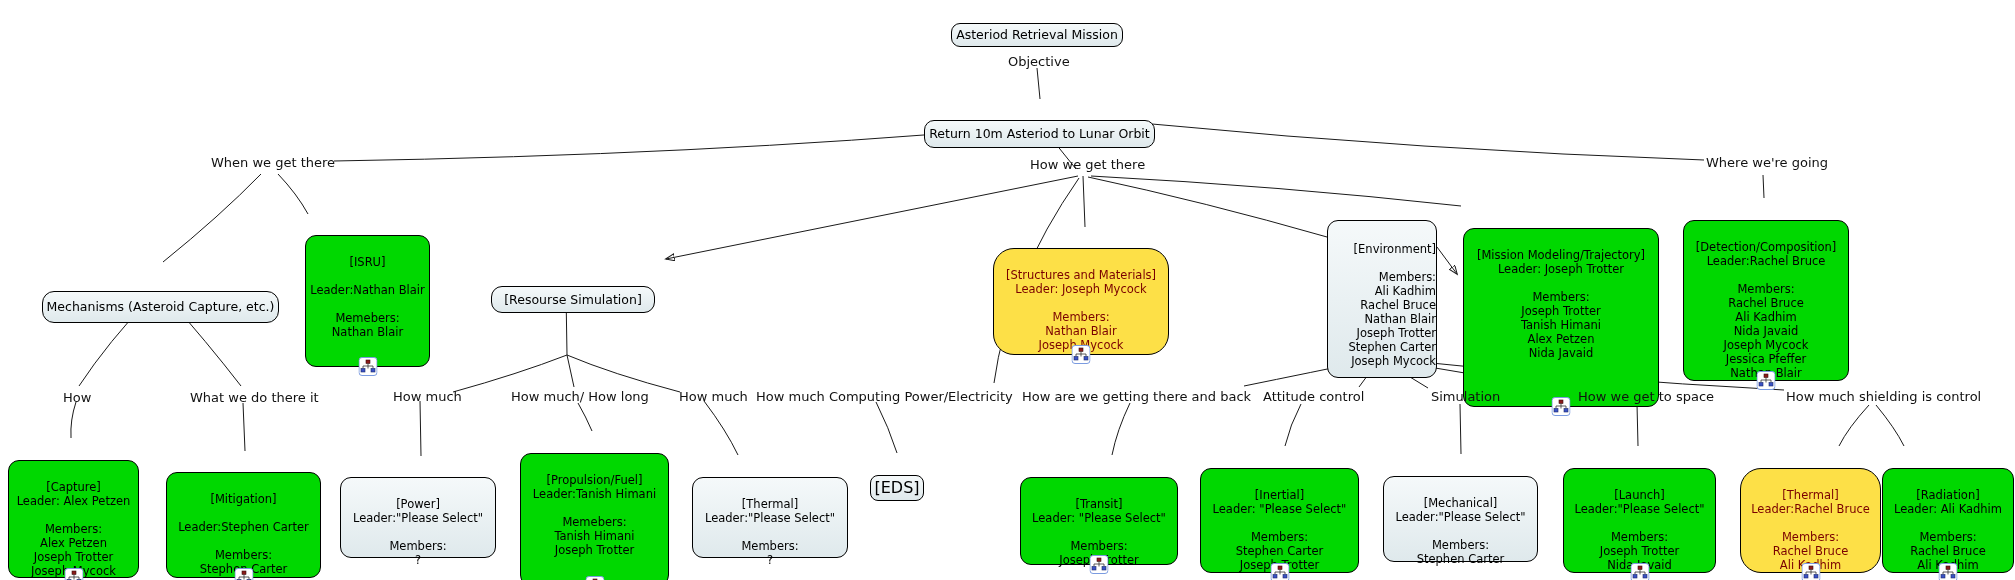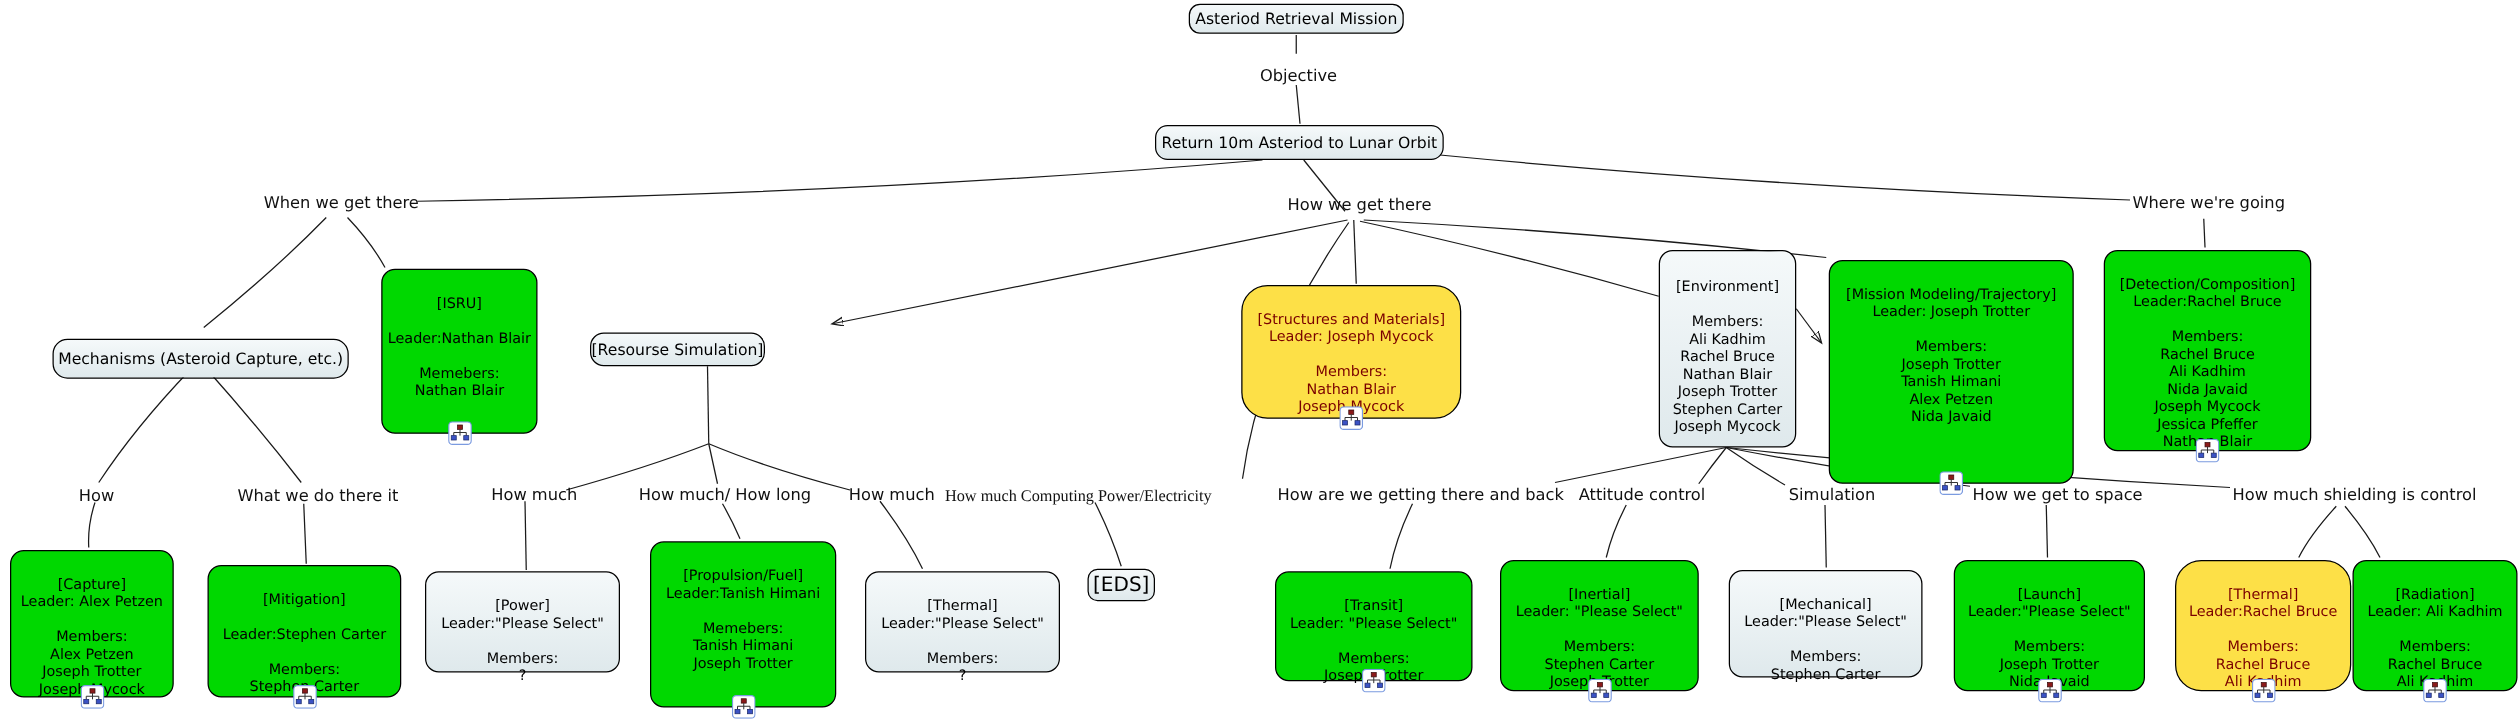--- a/index.html
+++ b/index.html
@@ -2,21 +2,21 @@
 <html><head>
 <meta charset="utf-8">
 <style>
   html,body{margin:0;padding:0;background:#fff;}
   #canvas{position:relative;width:2015px;height:580px;background:#fff;overflow:hidden;
           font-family:"DejaVu Sans","Liberation Sans",sans-serif;}
   #edges{position:absolute;left:0;top:0;pointer-events:none;}
   #edges path{fill:none;stroke:#1a1a1a;stroke-width:1;}
   .node{position:absolute;box-sizing:border-box;border:1px solid #000;border-radius:11px;
         text-align:center;font-size:11.5px;line-height:14px;color:#000;
-        white-space:pre-line;padding-top:5px;}
+        white-space:pre-line;padding-top:5px;margin-top:20px;}
   .bubble{background:linear-gradient(#f5f9fa,#dfe9ec);}
   .green{background:#00d800;}
   .red{background:#fde047;color:#7a0000;border-radius:21px;}
   .single{display:flex;align-items:center;justify-content:center;white-space:nowrap;
           font-size:12.5px;padding-top:0;}
   .label{position:absolute;font-size:13px;color:#111;white-space:nowrap;}
   .attach-icon{position:absolute;left:50%;bottom:-10px;transform:translateX(-50%);
                width:19px;height:19px;}
 </style>
 </head>
@@ -122,25 +122,25 @@
 Stephen Carter</span>
     <svg class="attach-icon" viewBox="0 0 19 19">
       <rect x="0.5" y="0.5" width="18" height="18" rx="3" fill="#fff" stroke="#7b9be0"></rect>
       <rect x="7.5" y="3" width="4" height="3.5" fill="#8b1a1a" stroke="#3a0f0f" stroke-width="0.6"></rect>
       <path d="M9.5,6.5 V9 M4.5,9 H14.5 M4.5,9 V11.5 M14.5,9 V11.5 M9.5,9 V11.5" stroke="#333" stroke-width="0.8" fill="none"></path>
       <rect x="2.5" y="11.5" width="4" height="3.5" fill="#3b52c4" stroke="#1b2a6b" stroke-width="0.6"></rect>
       <rect x="12.5" y="11.5" width="4" height="3.5" fill="#3b52c4" stroke="#1b2a6b" stroke-width="0.6"></rect>
     </svg>
   </div>
 
-  <div class="node bubble single" style="left:472px;top:266px;width:140px;height:27px;border-radius:11px;">[Resourse Simulation]</div>
+  <div class="node bubble single" style="left:491px;top:266px;width:164px;height:27px;border-radius:11px;">[Resourse Simulation]</div>
   <div class="label" style="left:393px;top:389px;">How much</div>
   <div class="label" style="left:511px;top:389px;">How much/ How long</div>
   <div class="label" style="left:679px;top:389px;">How much</div>
-  <div class="label" style="left:756px;top:389px;font-family:Liberation Serif, serif;">How much Computing Power/Electricity</div>
+  <div class="label" style="left:756px;top:389px;">How much Computing Power/Electricity</div>
 
   <div class="node bubble" style="left:340px;top:457px;width:156px;height:81px;">
     <span>[Power]
 Leader:"Please Select"
 
 Members:
 ?</span>
   </div>
   <div class="node green" style="left:520px;top:433px;width:149px;height:133px;">
     <span>[Propulsion/Fuel]
@@ -174,21 +174,21 @@
 Nathan Blair
 Joseph Mycock</span>
     <svg class="attach-icon" viewBox="0 0 19 19">
       <rect x="0.5" y="0.5" width="18" height="18" rx="3" fill="#fff" stroke="#7b9be0"></rect>
       <rect x="7.5" y="3" width="4" height="3.5" fill="#8b1a1a" stroke="#3a0f0f" stroke-width="0.6"></rect>
       <path d="M9.5,6.5 V9 M4.5,9 H14.5 M4.5,9 V11.5 M14.5,9 V11.5 M9.5,9 V11.5" stroke="#333" stroke-width="0.8" fill="none"></path>
       <rect x="2.5" y="11.5" width="4" height="3.5" fill="#3b52c4" stroke="#1b2a6b" stroke-width="0.6"></rect>
       <rect x="12.5" y="11.5" width="4" height="3.5" fill="#3b52c4" stroke="#1b2a6b" stroke-width="0.6"></rect>
     </svg>
   </div>
-  <div class="node bubble" style="left:1327px;top:200px;width:110px;height:158px;padding-top:7px;">
+  <div class="node bubble" style="left:1327px;top:200px;width:110px;height:158px;padding-top:7px;text-align:right;">
     <span>[Environment]
 
 Members:
 Ali Kadhim
 Rachel Bruce
 Nathan Blair
 Joseph Trotter
 Stephen Carter
 Joseph Mycock</span>
   </div>

